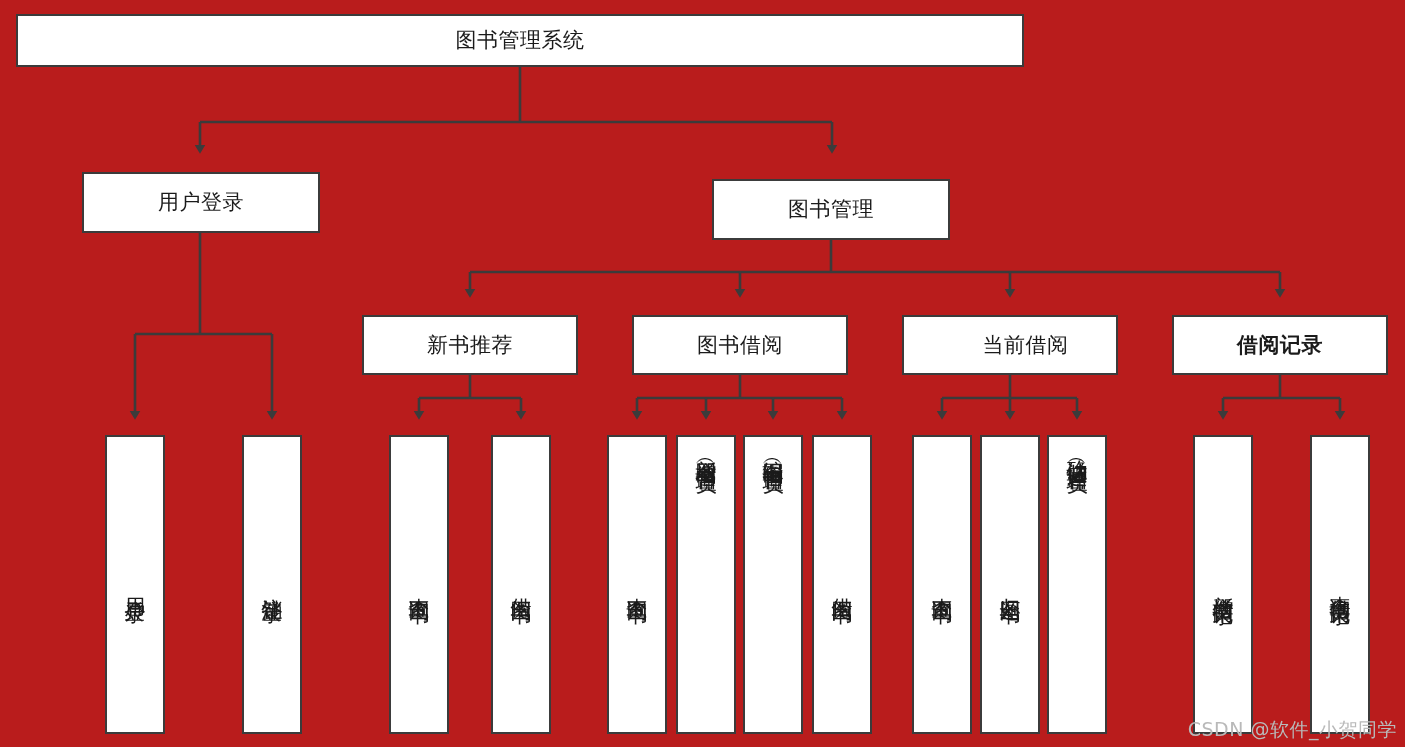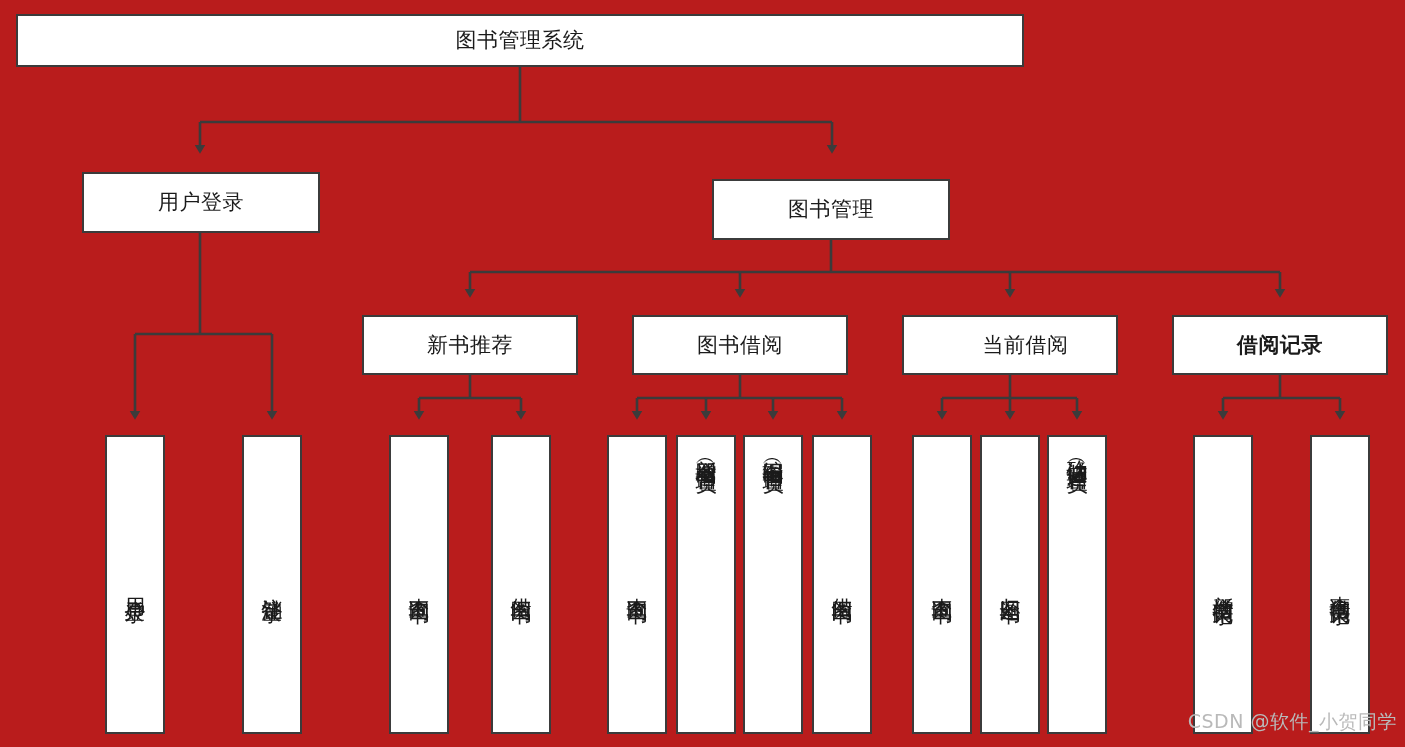--- a/index.html
+++ b/index.html
@@ -49,21 +49,21 @@
     padding-bottom: 6px;
     justify-content: center;
     align-items: center;
   }
   .node.v.topalign {
     justify-content: flex-start;
   }
   .watermark {
     position: absolute;
     right: 8px;
-    bottom: 12px;
+    bottom: 4px;
     font-size: 19px;
     color: #b9b9b9;
     letter-spacing: 0.5px;
     white-space: nowrap;
     pointer-events: none;
   }
 </style>
 </head>
 <body>
 

